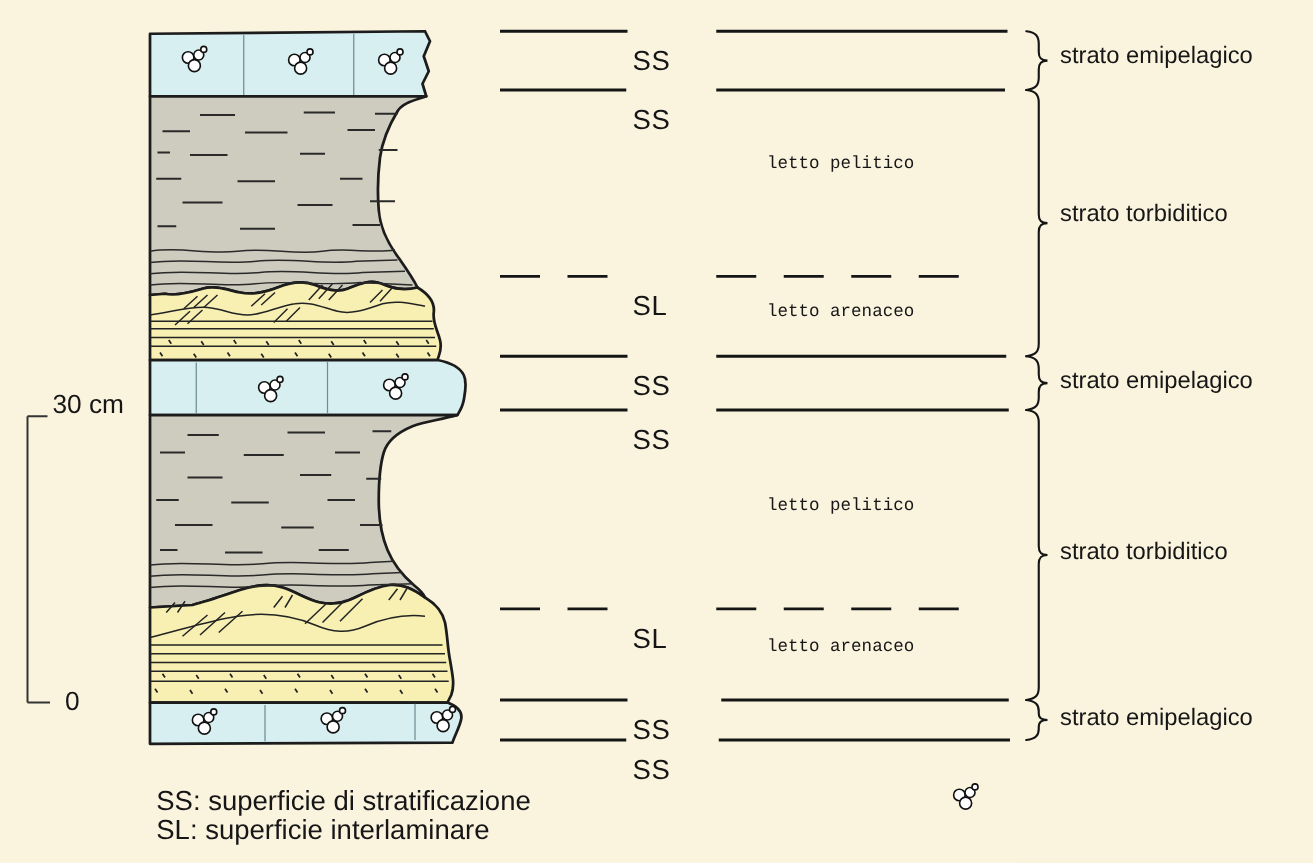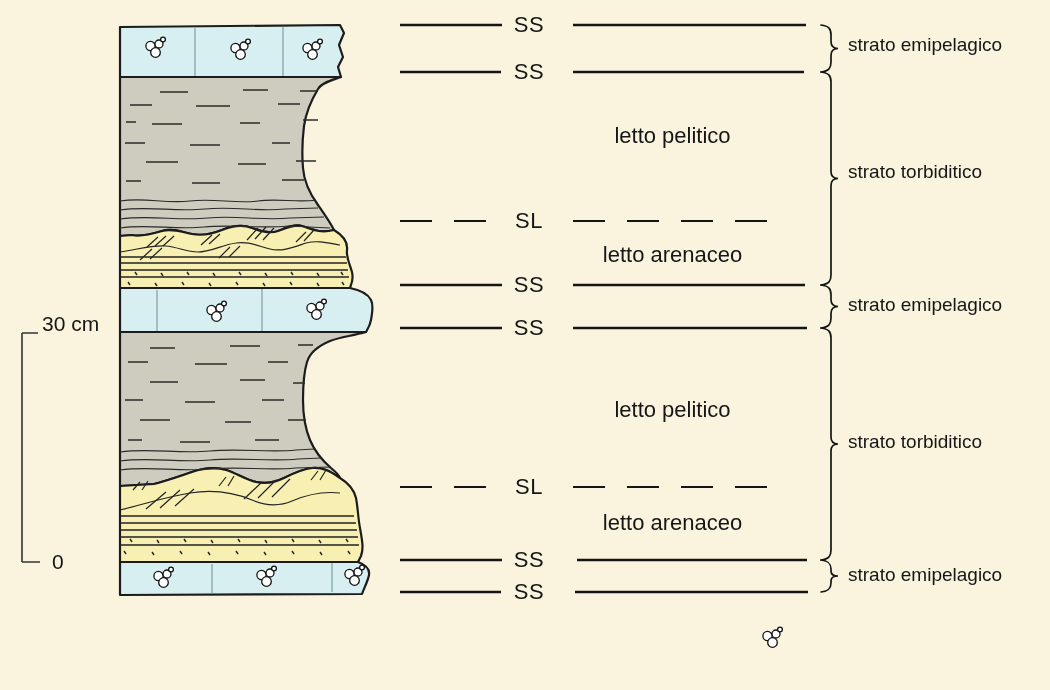--- a/index.html
+++ b/index.html
@@ -6,22 +6,22 @@
   .stage{
     position:relative;
     width:1050px;height:690px;
     background:#faf4df;
     font-family:"Liberation Sans", sans-serif;
     color:#161616;
     overflow:hidden;
   }
   .stage svg{position:absolute;left:0;top:0;}
   .lbl{position:absolute;white-space:nowrap;line-height:1.1;}
-  .marker-lbl{font-size:22px;width:46px;text-align:center;letter-spacing:0.5px;}
-  .bed-lbl{font-size:22px;width:205px;text-align:center;}
+  .marker-lbl{font-size:22px;width:46px;letter-spacing:0.5px;margin-top:24px;}
+  .bed-lbl{font-size:14px;width:205px;text-align:center;font-family:Liberation Mono, monospace;}
   .strata-lbl{font-size:19px;}
   .scale-lbl{font-size:21px;}
   .legend-block{position:absolute;left:125px;top:629px;font-size:22px;line-height:23px;}
   .legend-foram-lbl{position:absolute;left:803px;top:626px;font-size:21px;}
 </style>
 </head>
 <body>
 
 <div class="stage">
 
@@ -162,14 +162,18 @@
   <div class="lbl bed-lbl" style="left:570px;top:243px;">letto arenaceo</div>
   <div class="lbl bed-lbl" style="left:570px;top:398px;">letto pelitico</div>
   <div class="lbl bed-lbl" style="left:570px;top:511px;">letto arenaceo</div>
 
   <div class="lbl strata-lbl" style="left:848px;top:35px;">strato emipelagico</div>
   <div class="lbl strata-lbl" style="left:848px;top:162px;">strato torbiditico</div>
   <div class="lbl strata-lbl" style="left:848px;top:295px;">strato emipelagico</div>
   <div class="lbl strata-lbl" style="left:848px;top:432px;">strato torbiditico</div>
   <div class="lbl strata-lbl" style="left:848px;top:565px;">strato emipelagico</div>
 
+  <div class="legend-block">
+    <div>SS: superficie di stratificazione</div>
+    <div>SL: superficie interlaminare</div>
+  </div>
 
 </div>
 
 </body></html>

